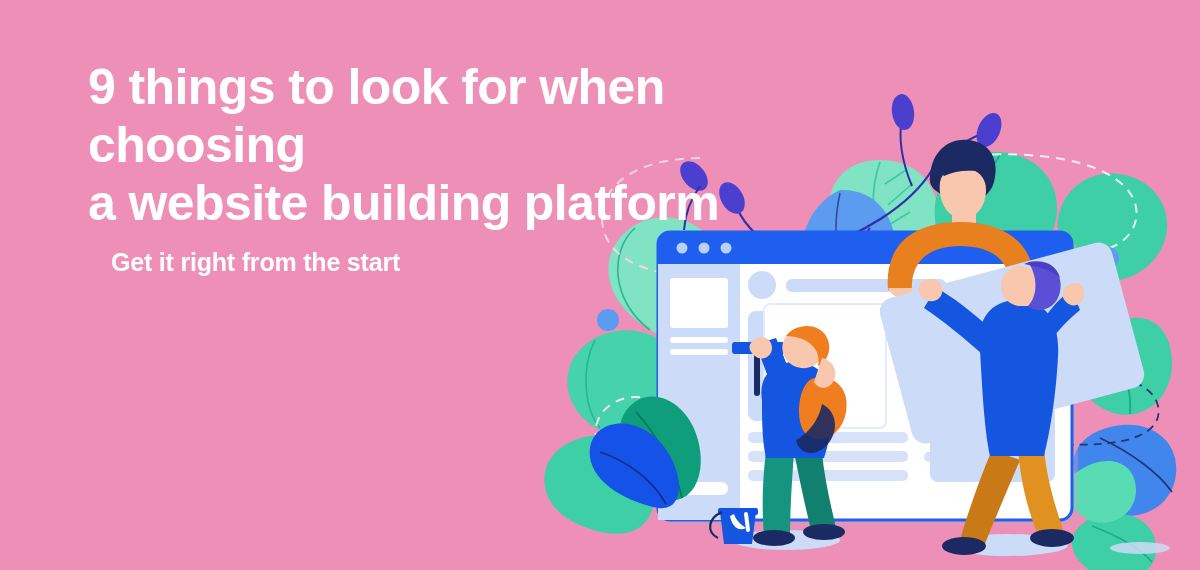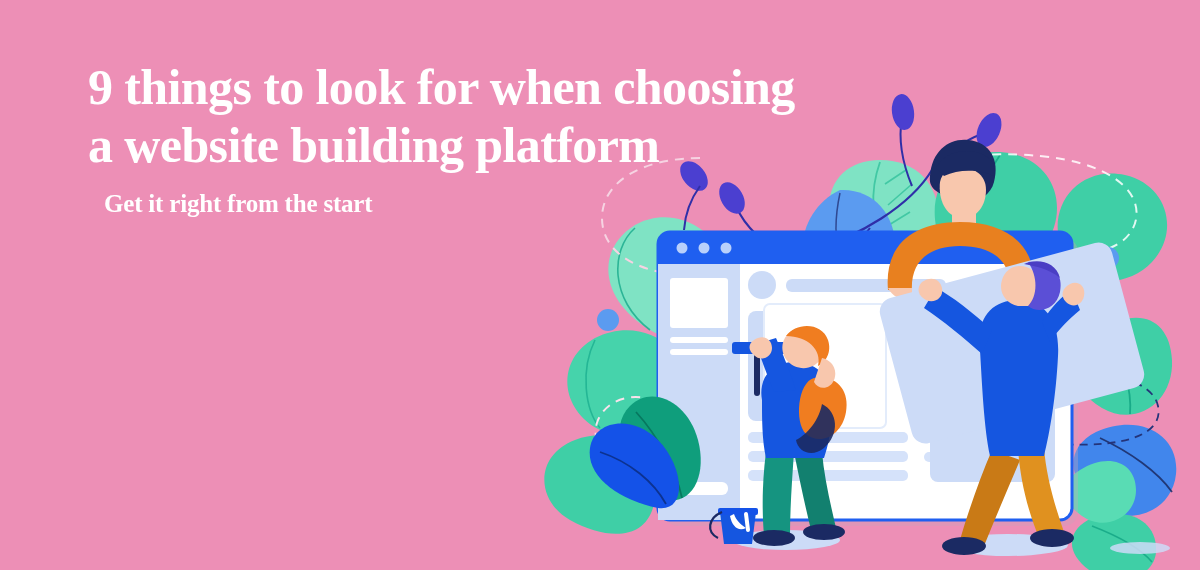--- a/index.html
+++ b/index.html
@@ -6,21 +6,21 @@
     margin: 0;
     padding: 0;
     background: #ffffff;
   }
   #banner {
     position: relative;
     width: 1200px;
     height: 570px;
     overflow: hidden;
     background: #ed8fb6;
-    font-family: Liberation Serif, serif;
+    font-family: Liberation Sans, sans-serif;
   }
   
   #text-block {
     position: absolute;
     left: 88px;
     top: 58px;
     width: 760px;
     z-index: 40;
   }
   #headline {
@@ -30,21 +30,21 @@
     line-height: 1.16;
     letter-spacing: -0.6px;
     margin: 0;
     white-space: pre-line;
   }
   #subhead {
     color: #ffffff;
     font-size: 25px;
     font-weight: bold;
     letter-spacing: -0.2px;
-    margin: 16px 0 0 16px;
+    margin: 16px 0 0 23px;
   }
   
   #illustration {
     position: absolute;
     left: 540px;
     top: 0;
     width: 660px;
     height: 570px;
     z-index: 10;
   }

